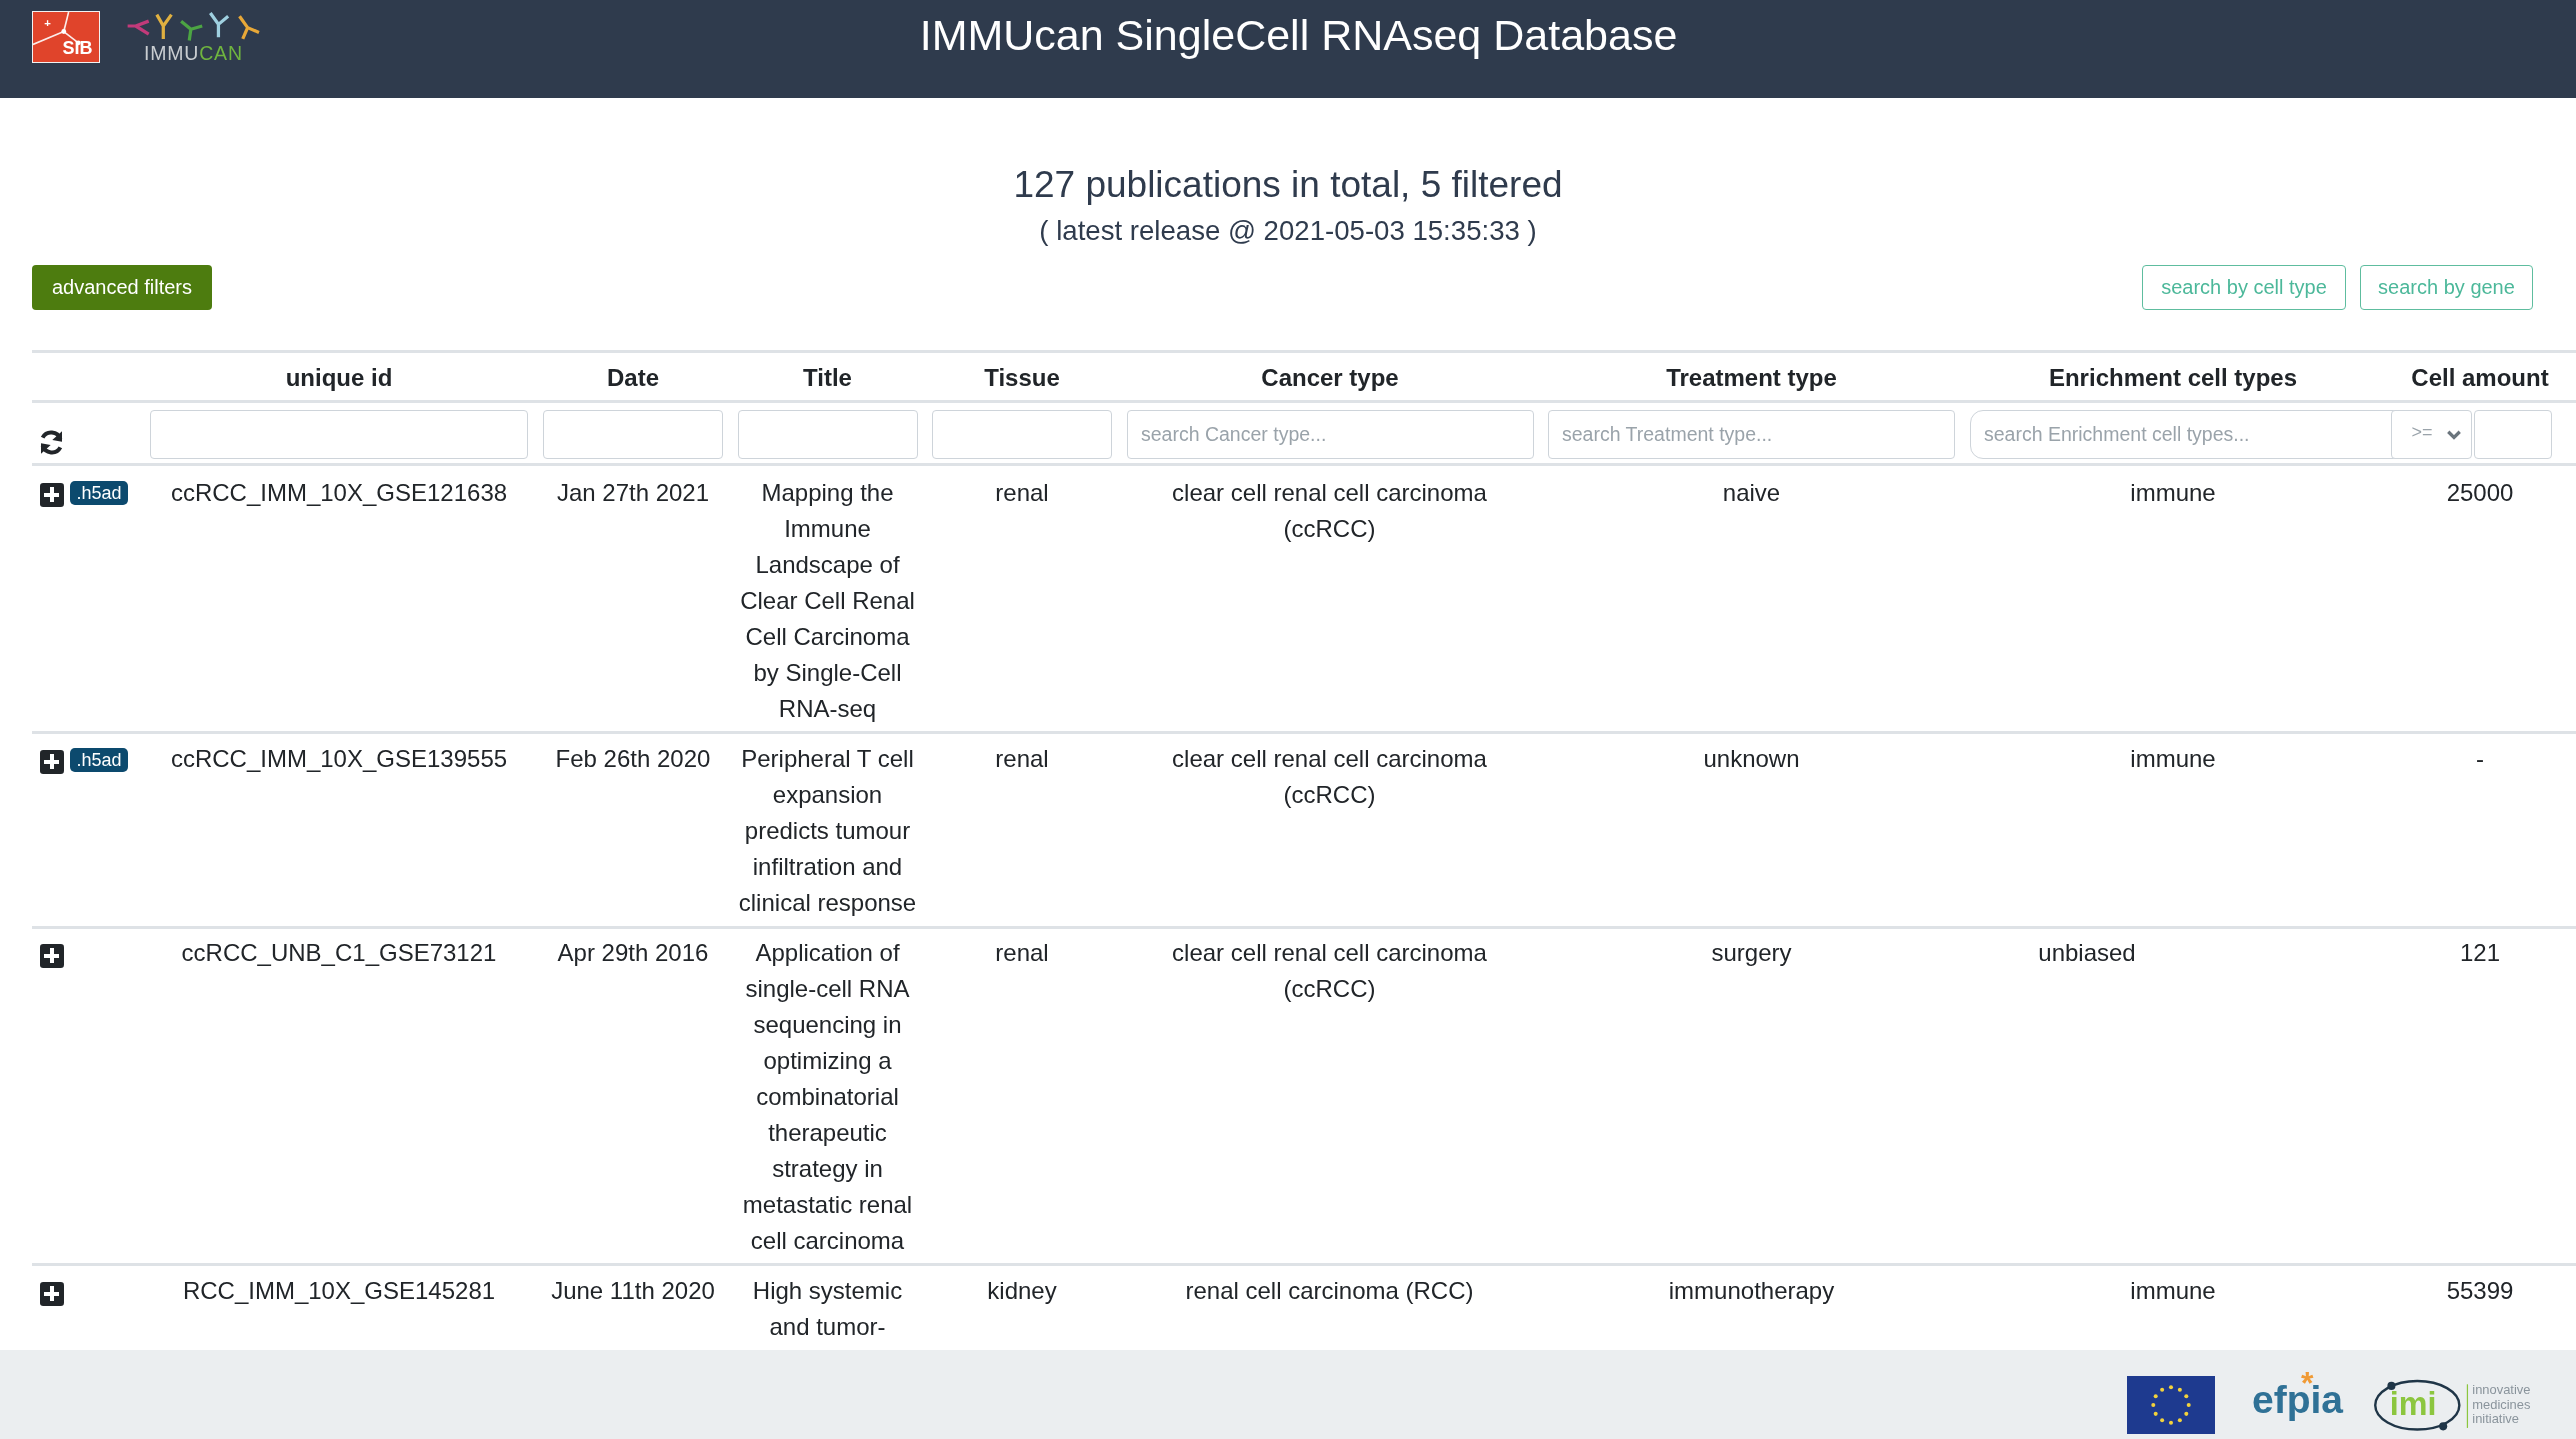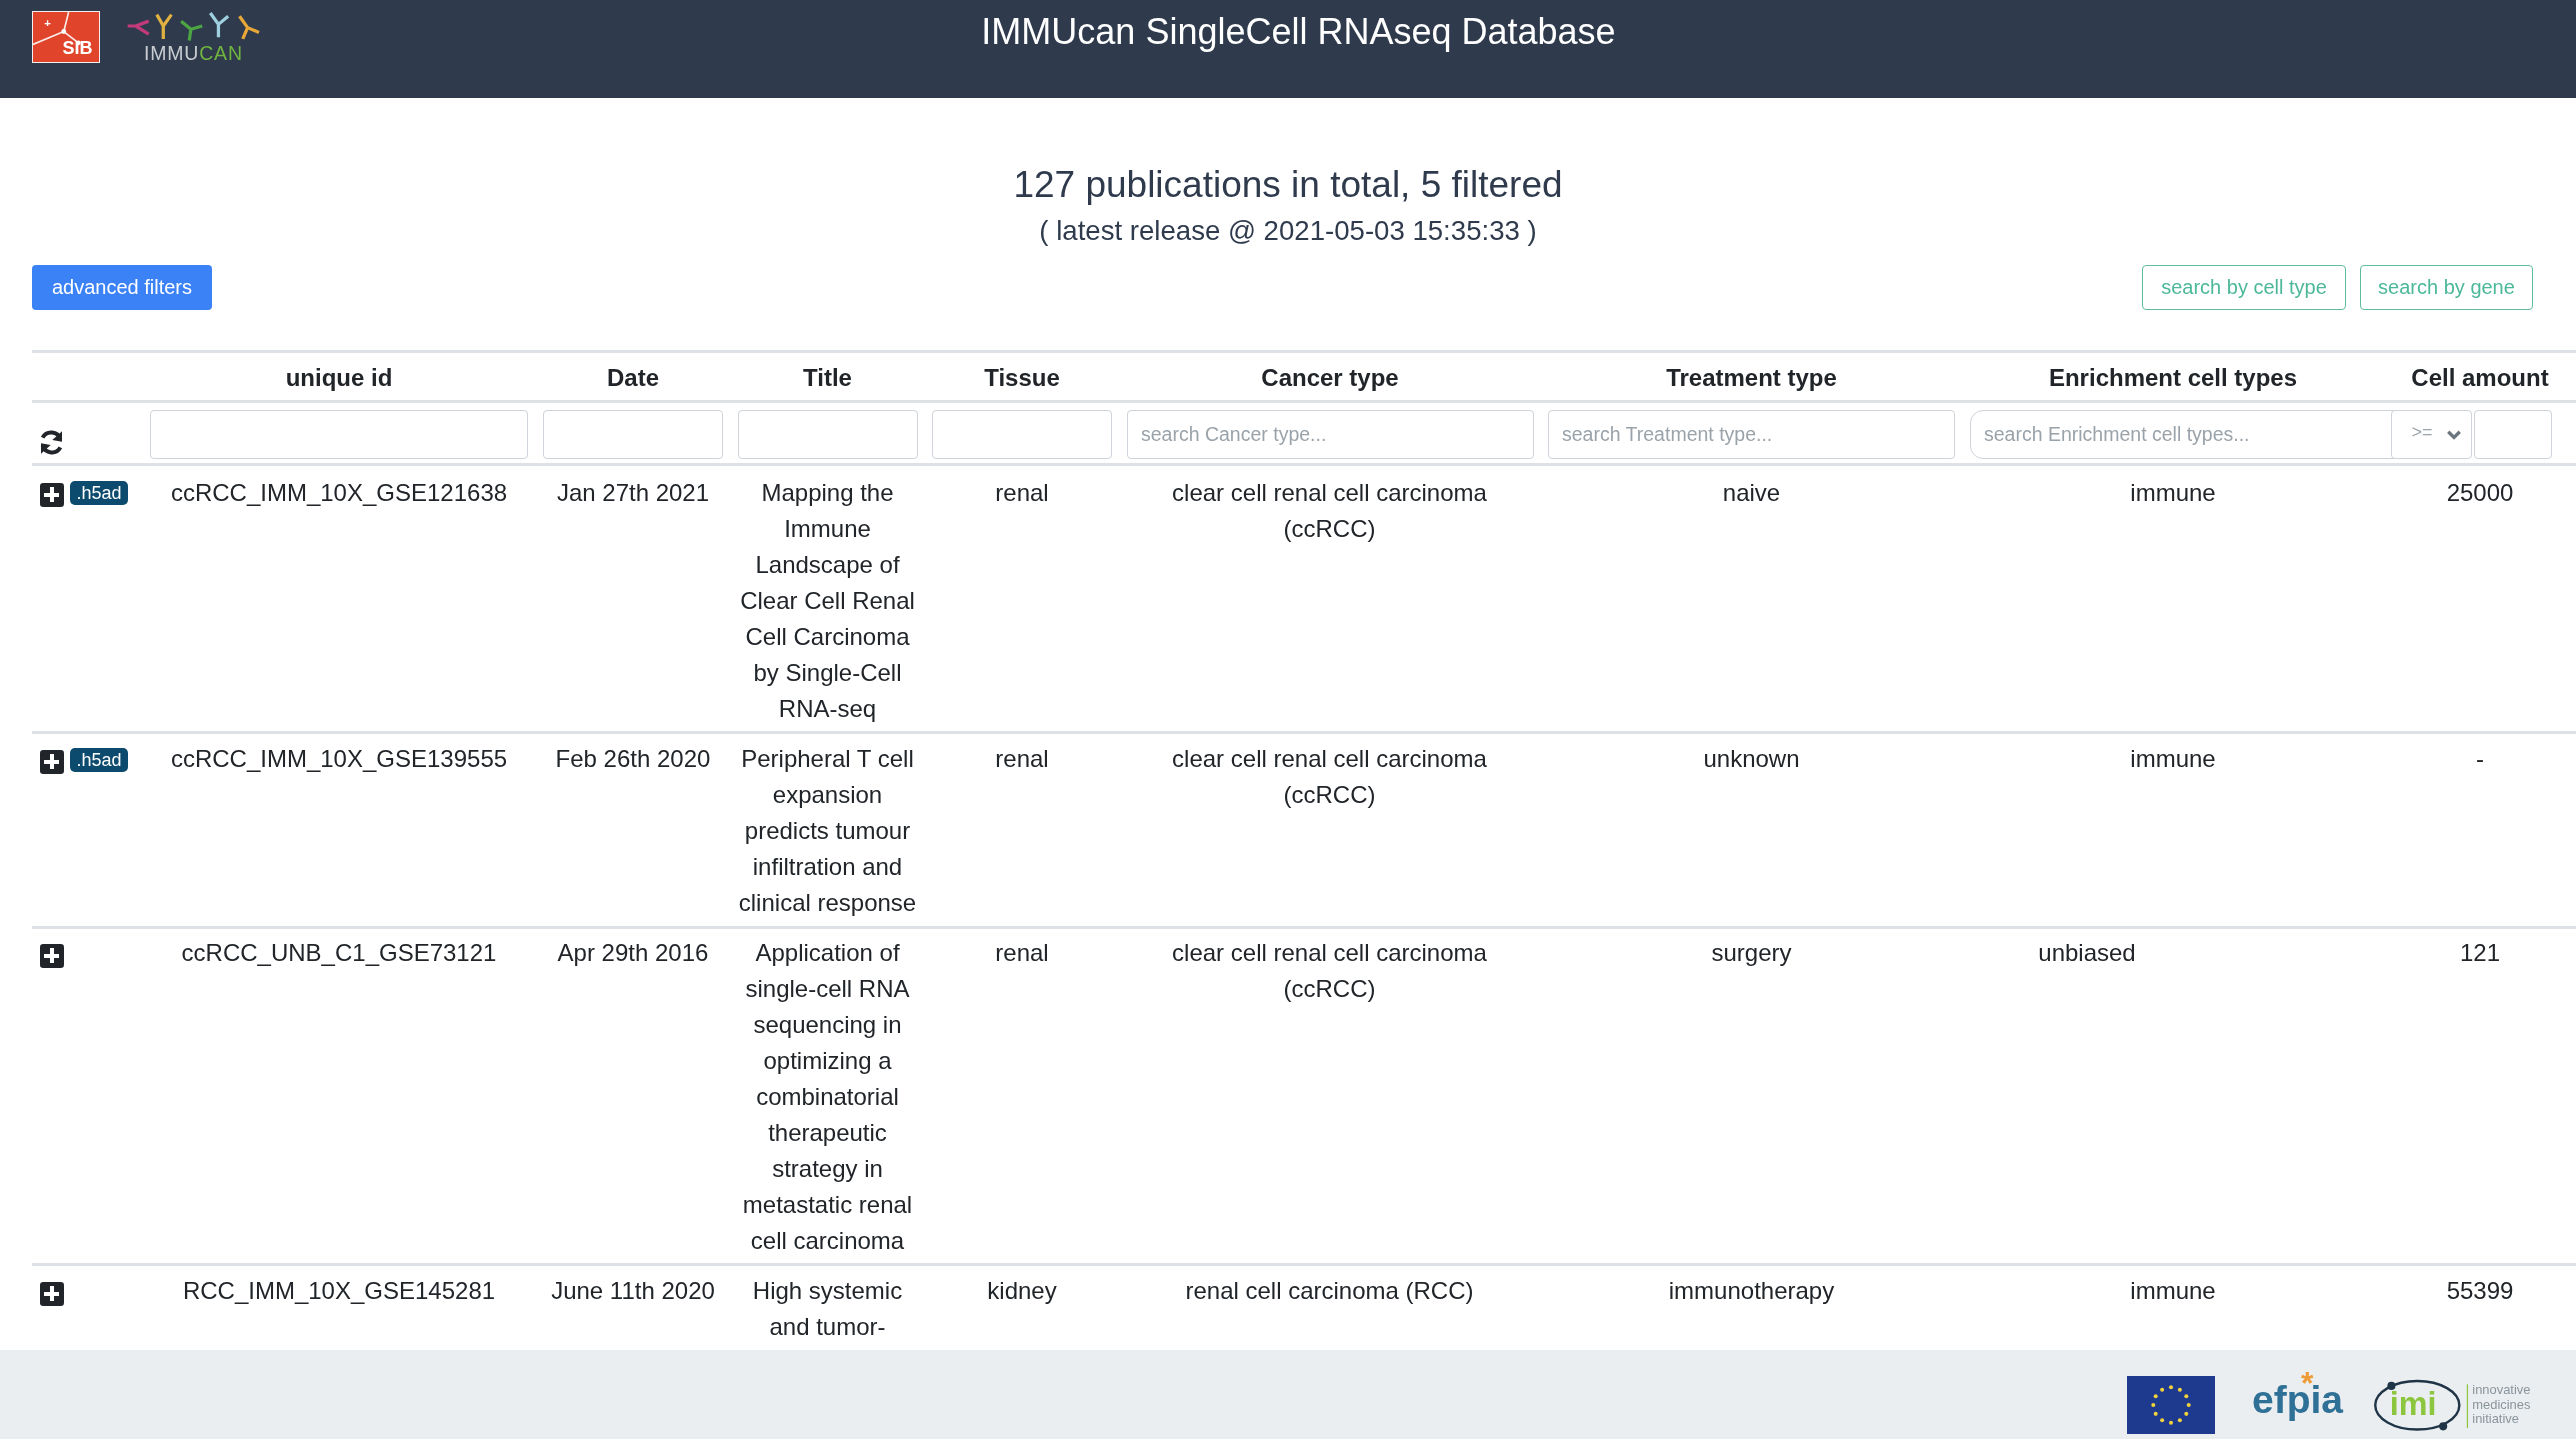--- a/index.html
+++ b/index.html
@@ -7,27 +7,27 @@
   body { font-family: "Liberation Sans", "DejaVu Sans", sans-serif; color: #212529; position: relative; }
 
   .header { position: absolute; left: 0; top: 0; width: 2576px; height: 98px; background: #2f3b4d; }
   .sib-logo { position: absolute; left: 32px; top: 11.3px; width: 68px; height: 52px; background: #e0442b; border: 1.6px solid #f2f2f2; }
   .sib-logo .sib-text { position: absolute; right: 6.5px; bottom: 3.2px; color: #fff; font-size: 18px; font-weight: bold; letter-spacing: 0; }
   .sib-logo svg { position: absolute; left: 0; top: 0; }
   .immucan-logo { position: absolute; left: 126px; top: 8px; width: 150px; height: 58px; }
   .immucan-text { position: absolute; left: 18px; top: 34px; font-size: 19.5px; letter-spacing: 0.8px; }
   .immucan-text .immu { color: #c9cdd1; }
   .immucan-text .can { color: #6fb43f; }
-  .header-title { position: absolute; left: 0; top: 11.3px; width: 2576px; text-align: center; color: #ffffff; font-size: 36px; padding-left: 21px; }
+  .header-title { position: absolute; left: 0; top: 11.3px; width: 2576px; text-align: center; color: #ffffff; font-size: 43px; padding-left: 21px; }
 
   .summary { position: absolute; left: 0; top: 159px; width: 2576px; text-align: center; color: #2f3b4d; }
   .summary .count { font-size: 37px; line-height: 52px; }
   .summary .release { font-size: 27.6px; line-height: 39px; }
 
-  .btn-advanced { position: absolute; left: 32px; top: 265px; width: 180px; height: 45px; background: #3b82f6; color: #fff; border: none; border-radius: 4px; font-size: 20px; font-family: inherit; }
+  .btn-advanced { position: absolute; left: 32px; top: 265px; width: 180px; height: 45px; background: #4d7c0f; color: #fff; border: none; border-radius: 4px; font-size: 20px; font-family: inherit; }
   .btn-outline { position: absolute; top: 265px; height: 45px; background: #fff; color: #4cb89a; border: 1.6px solid #5ebd9f; border-radius: 4px; font-size: 20px; font-family: inherit; }
   .btn-celltype { left: 2142px; width: 204px; }
   .btn-gene { left: 2360px; width: 173px; }
   .hline { position: absolute; left: 32px; width: 2544px; height: 3.2px; background: #dee2e6; }
   .th { position: absolute; top: 357px; height: 41px; font-size: 24px; font-weight: bold; text-align: center; line-height: 41px; color: #212529; }
   .filter { position: absolute; top: 410px; height: 49px; border: 1.6px solid #ced4da; border-radius: 4px; background: #fff; font-size: 19.5px; color: #8f9aa3; padding-left: 13px; font-family: inherit; }
   .filter::placeholder { color: #9aa3aa; }
   .refresh-icon { position: absolute; left: 37px; top: 428px; width: 29px; height: 29px; }
   .select-op { position: absolute; left: 2391px; top: 410px; width: 81px; height: 49px; border: 1.6px solid #ced4da; border-radius: 4px; background: #fff; }
   .select-op .op { position: absolute; left: 19.5px; top: 11.3px; font-size: 18px; color: #9aa3aa; }

